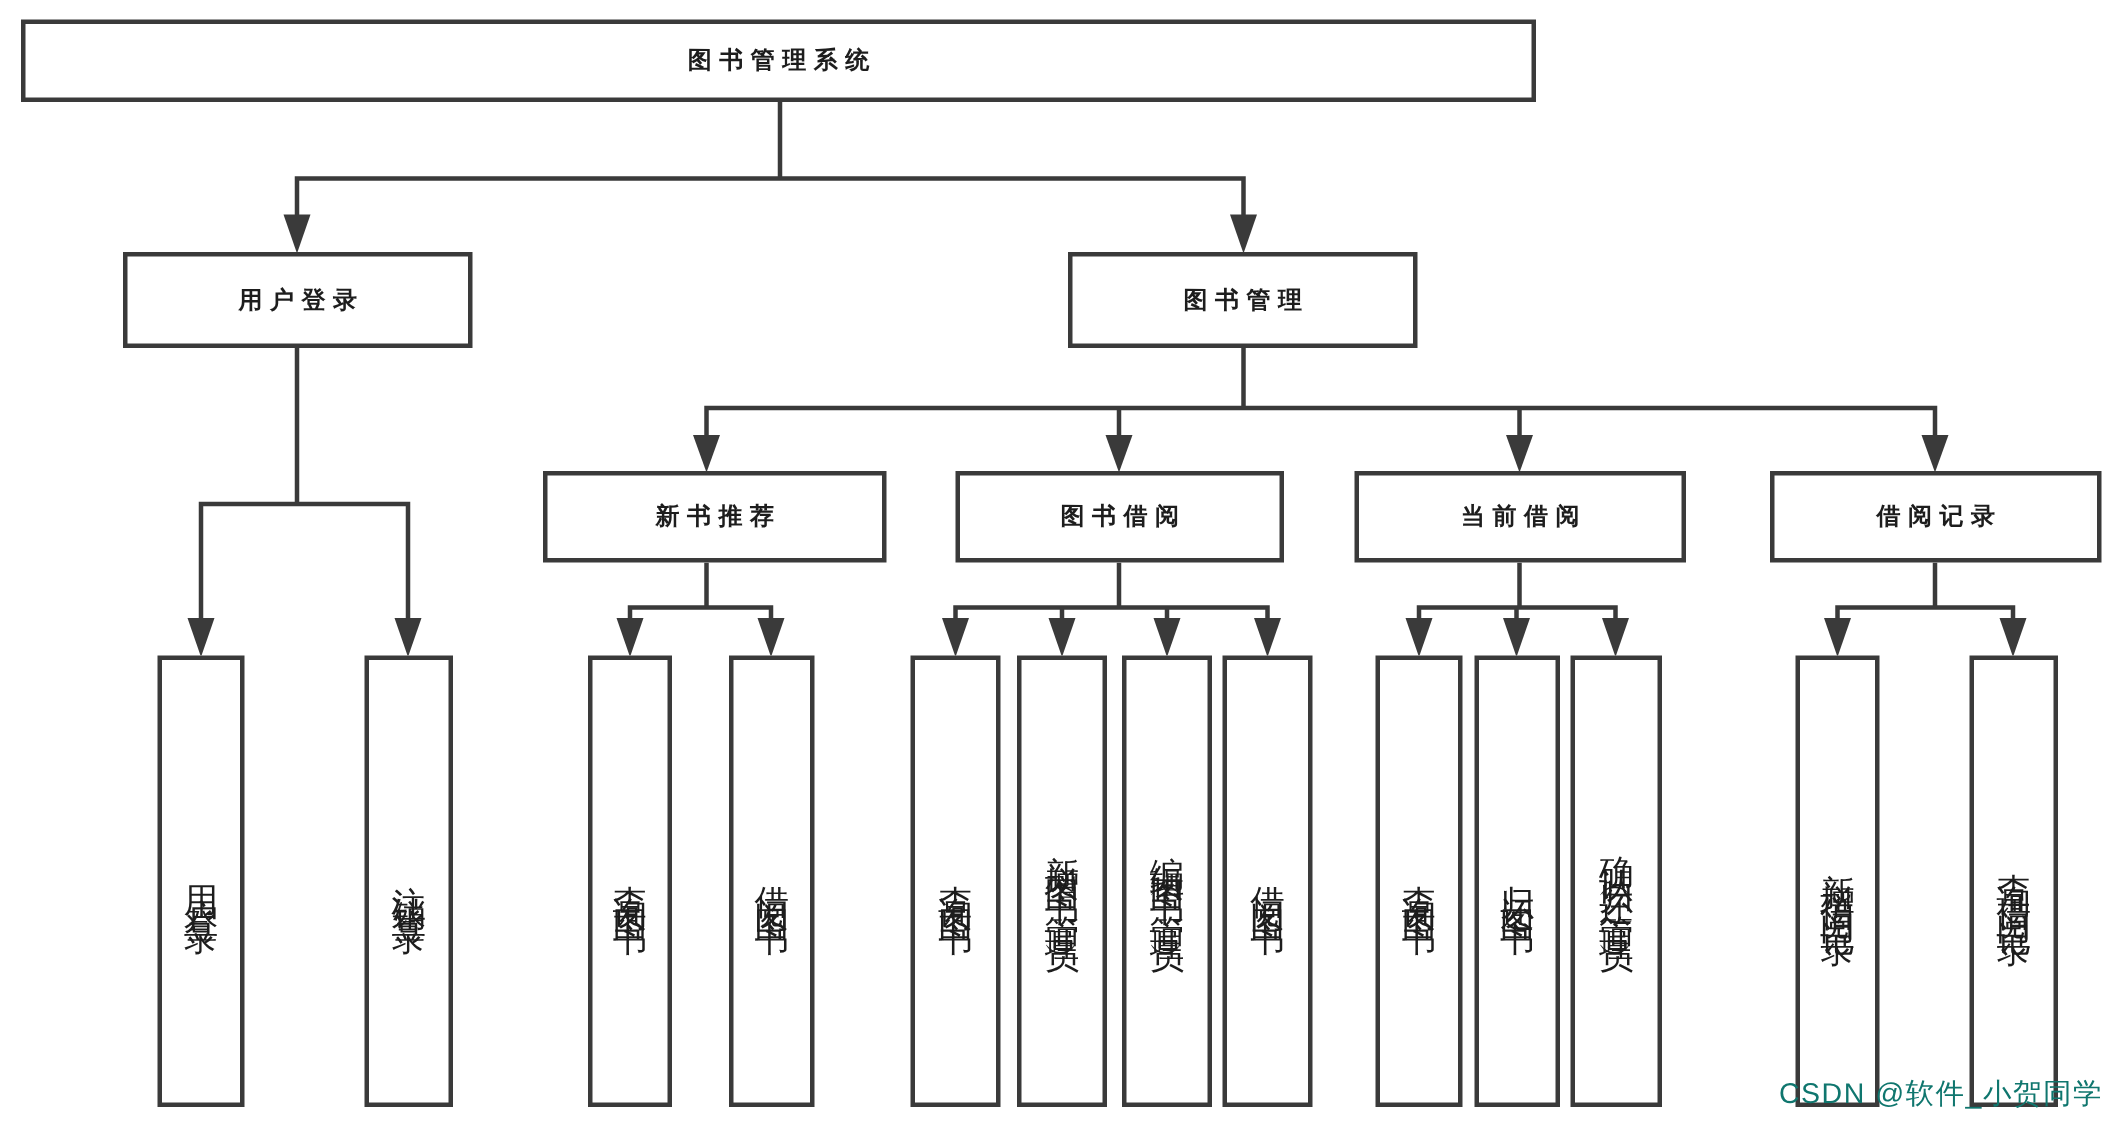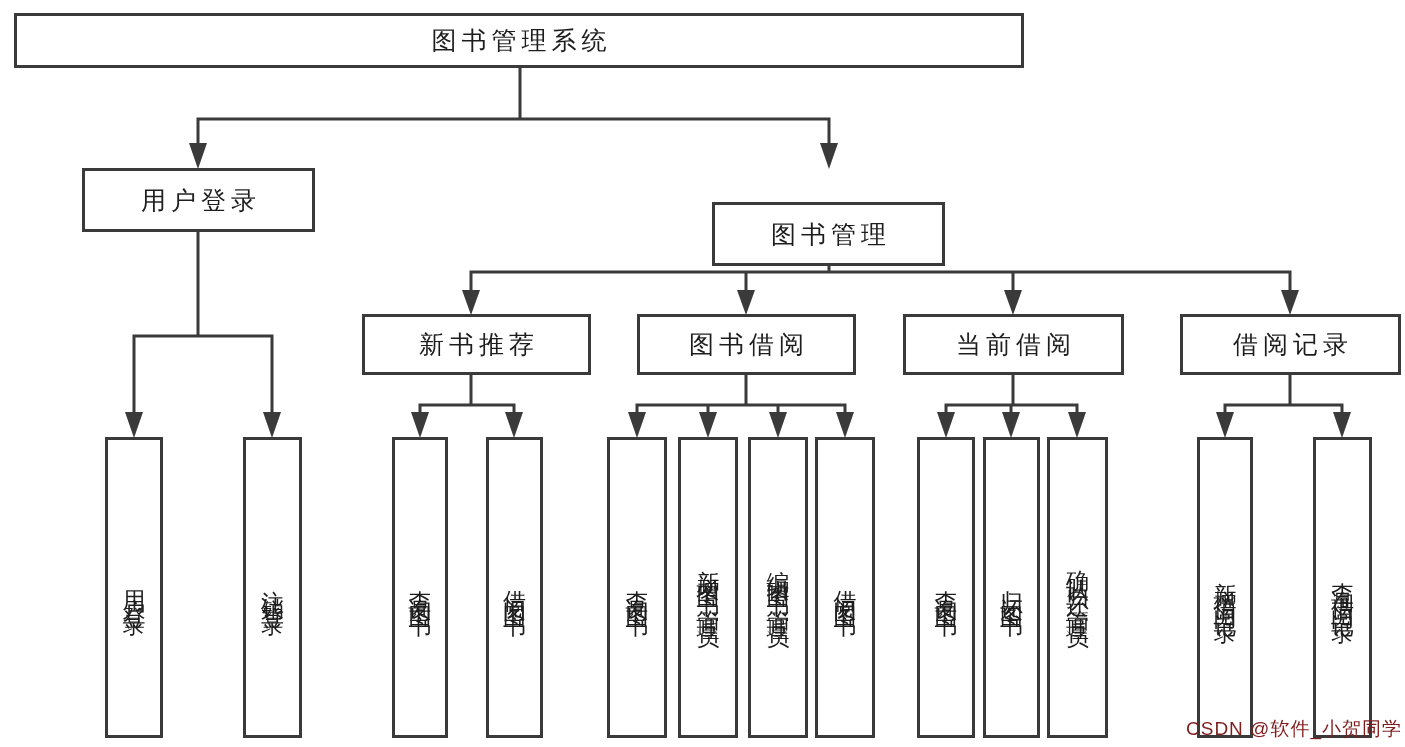--- a/index.html
+++ b/index.html
@@ -20,47 +20,48 @@
     position: absolute;
     box-sizing: border-box;
     background: #ffffff;
     border: 3px solid #3a3a3a;
     display: flex;
     align-items: center;
     justify-content: center;
     color: #1d1d1d;
   }
   .node.h {
-    font-size: 25px;
+    font-size: 16px;
     letter-spacing: 5px;
     text-indent: 5px;
     white-space: nowrap;
+    font-weight: bold;
   }
   .node.v span {
     writing-mode: vertical-rl;
     text-orientation: mixed;
     font-size: 23px;
     letter-spacing: 8px;
     line-height: 1;
     white-space: nowrap;
   }
   .watermark {
     position: absolute;
     left: 1186px;
     top: 716px;
     font-size: 19px;
-    color: #7f1d1d;
+    color: #0f766e;
     letter-spacing: 1px;
     z-index: 5;
     white-space: nowrap;
   }
   
   #n-root   { left:14px;  top:13px;  width:1010px; height:55px; }
   #n-login  { left:82px;  top:168px; width:233px;  height:64px; }
-  #n-mgmt   { left:712px; top:168px; width:233px;  height:64px;margin-top:34px; }
+  #n-mgmt   { left:712px; top:168px; width:233px;  height:64px; }
   #n-newbk  { left:362px; top:314px; width:229px;  height:61px; }
   #n-borrow { left:637px; top:314px; width:219px;  height:61px; }
   #n-curr   { left:903px; top:314px; width:221px;  height:61px; }
   #n-recs   { left:1180px;top:314px; width:221px;  height:61px; }
   #v1  { left:105px;  top:437px; width:58px; height:301px; }
   #v2  { left:243px;  top:437px; width:59px; height:301px; }
   #v3  { left:392px;  top:437px; width:56px; height:301px; }
   #v4  { left:486px;  top:437px; width:57px; height:301px; }
   #v5  { left:607px;  top:437px; width:60px; height:301px; }
   #v6  { left:678px;  top:437px; width:60px; height:301px; }

